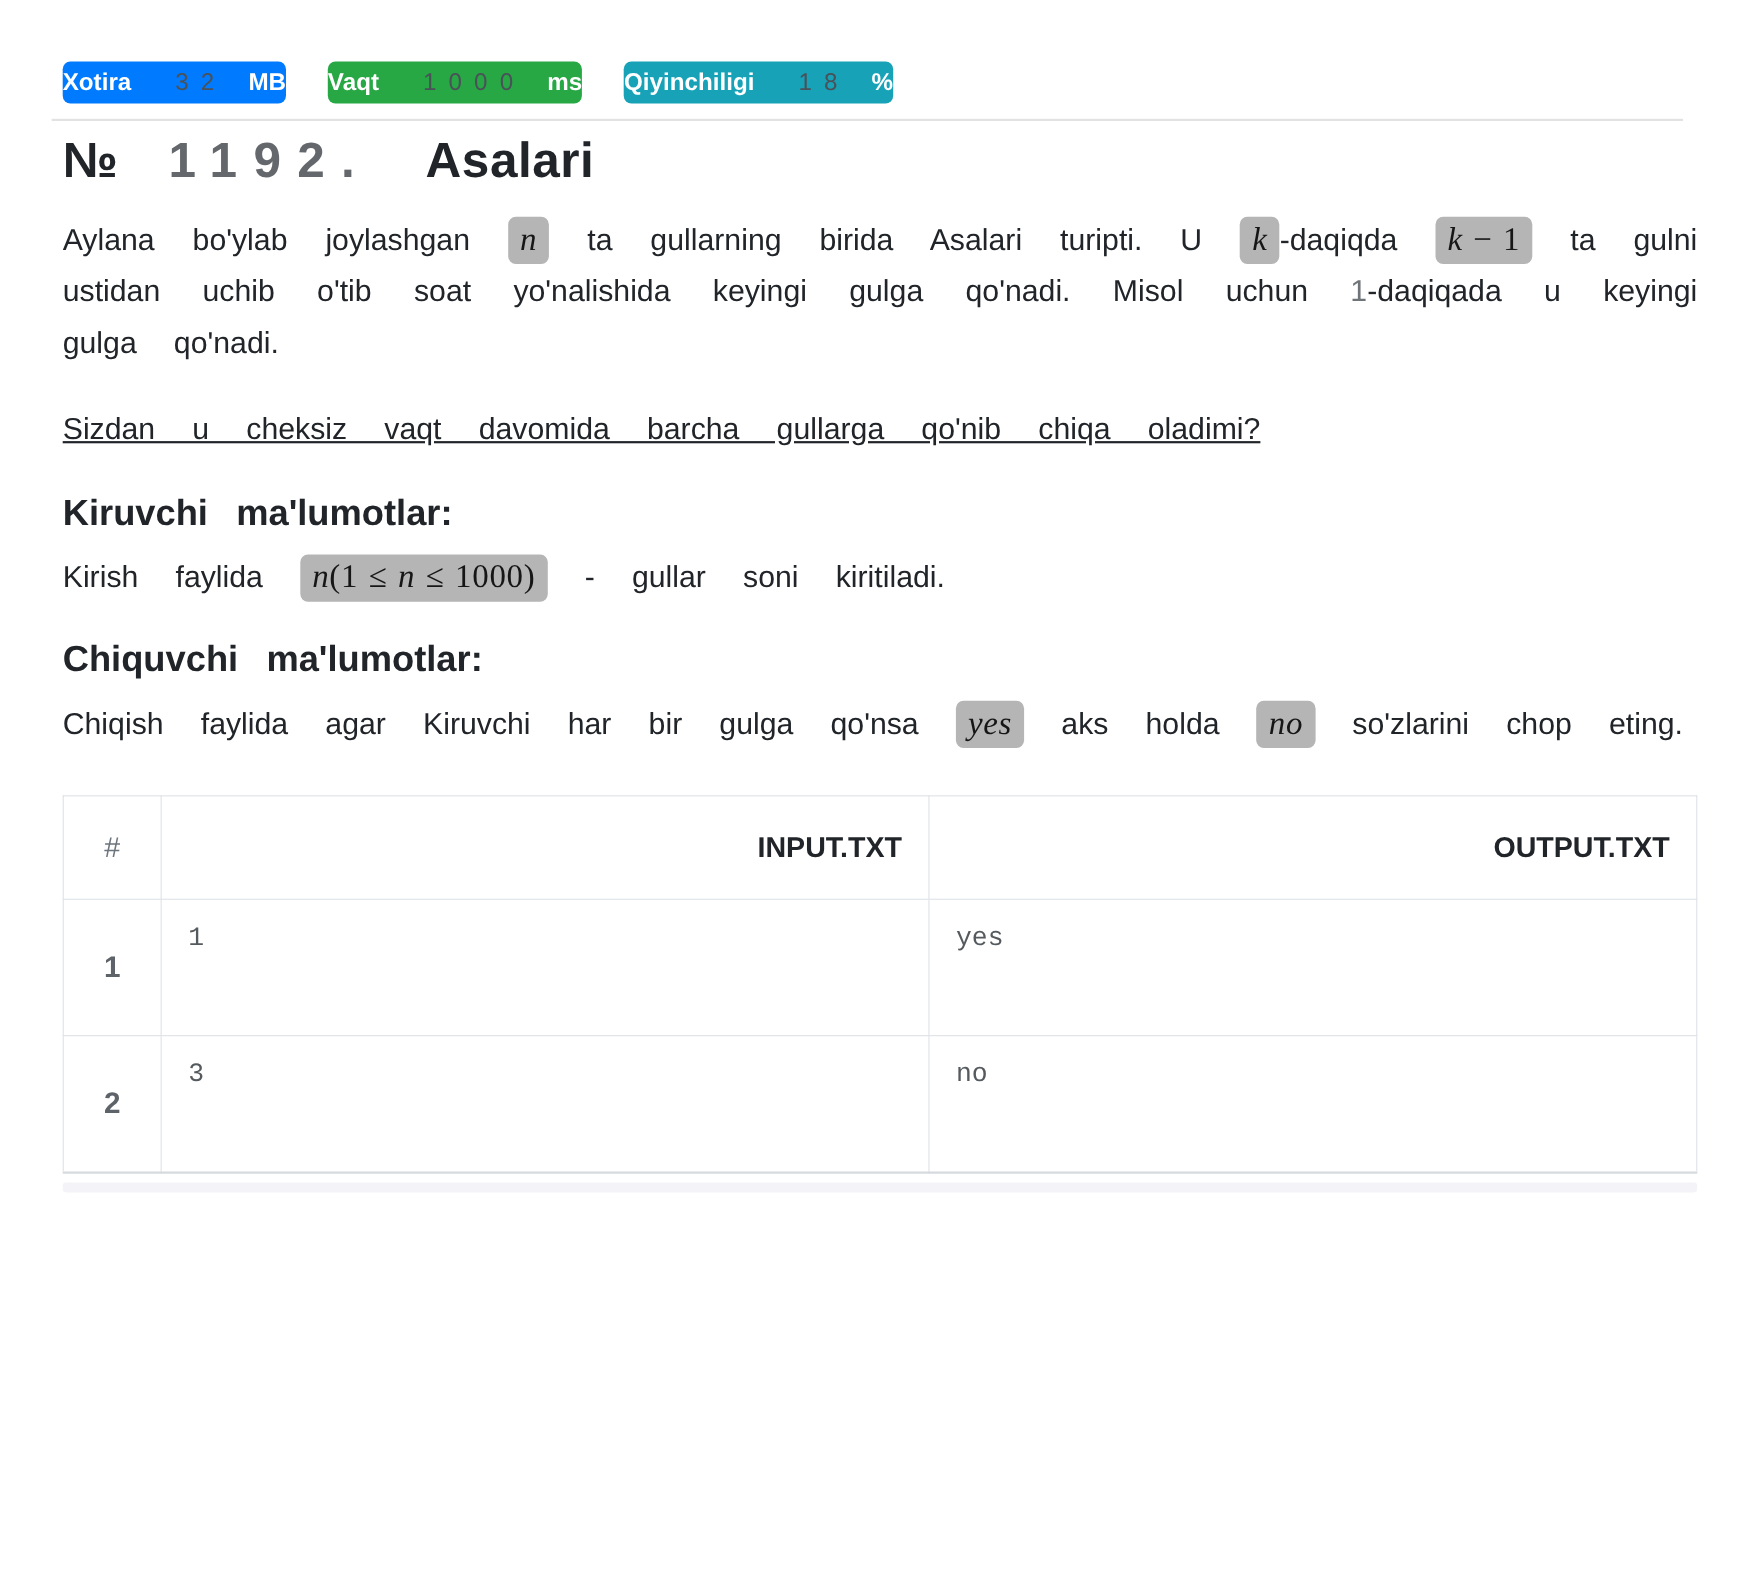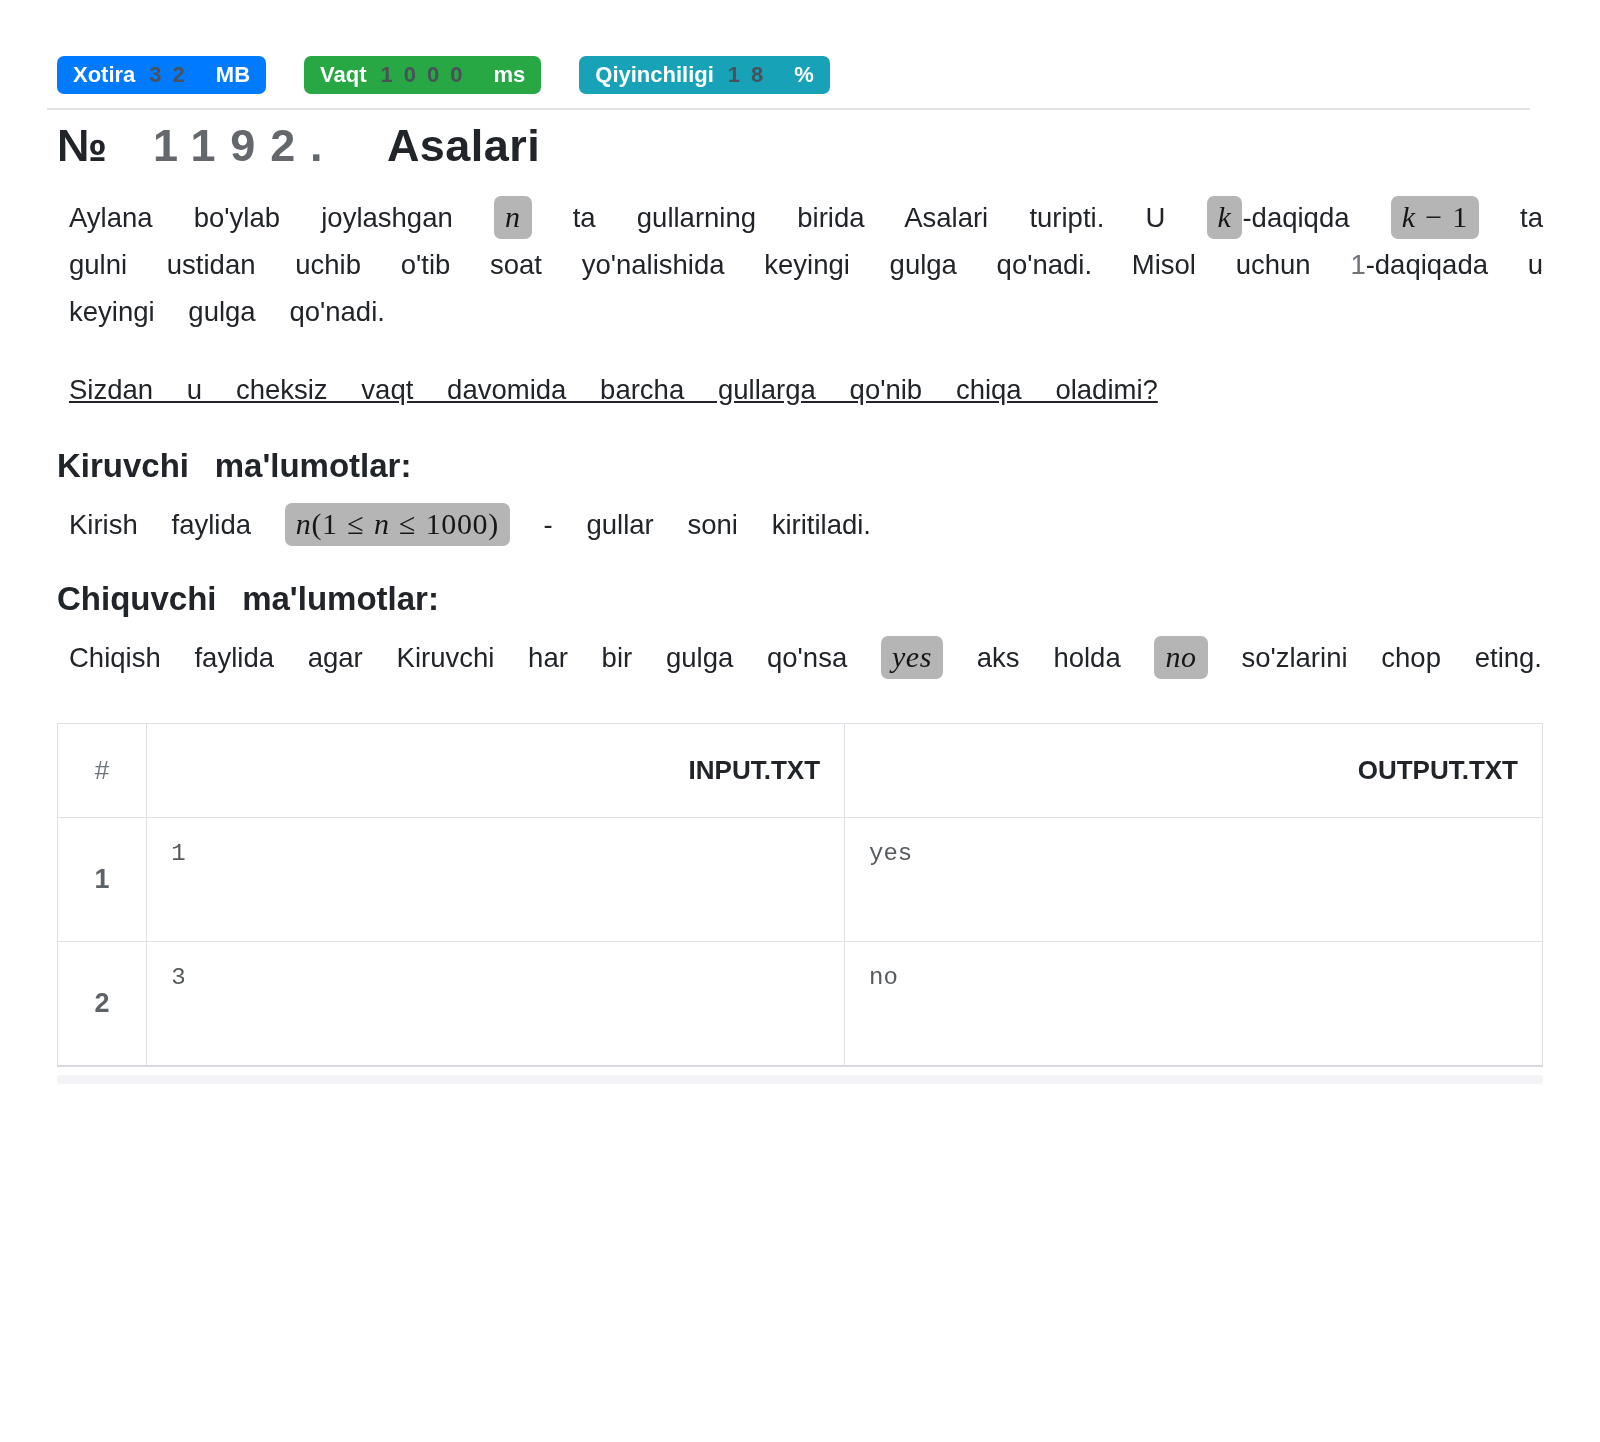--- a/index.html
+++ b/index.html
@@ -11,39 +11,39 @@
     padding:56px 57px 40px 57px;
   }
   
   .author-row { font-size:27px; word-spacing:1.0em; margin-bottom:15px; }
   .author-label { color:#212529; }
   .author-link { color:#007bff; text-decoration:none; margin-left:24px; }
   
   .badges { display:flex; gap:38px; margin-bottom:14px; }
   .badge {
     display:inline-flex; align-items:flex-start;
-    border-radius:7px; padding:4px 16px;
+    border-radius:7px; padding:4px 0;
     font-size:22px; font-weight:700; color:#fff; line-height:1.35;
     white-space:nowrap;
   }
   .badge-blue  { background:#007bff; }
   .badge-green { background:#28a745; }
   .badge-teal  { background:#17a2b8; }
   .badge .num {
-    color:#4a5158; font-weight:700;
-    letter-spacing:.5em; margin:0 20px 0 14px;
+    color:#4a5158; font-weight:400;
+    letter-spacing:.5em; margin:0 20px 0 40px;
   }
   
   .rule { border:none; border-top:2px solid #e2e2e2; margin:0 0 10px -10px; width:1483px; }
   
   h1 { font-size:45px; font-weight:700; word-spacing:.5em; margin:10px 0 0 0; letter-spacing:.01em; }
   .title-num { color:#64686d; font-weight:700; letter-spacing:.33em; margin-left:10px; }
   .title-text { color:#212529; margin-left:14px; }
   
-  p.stmt { font-size:27.5px; line-height:1.72; word-spacing:.95em; color:#212529;margin-left:12px; }
+  p.stmt { font-size:27.5px; line-height:1.72; word-spacing:.95em; color:#212529; }
   .justify { text-align:justify; }
   .p1   { margin:22px 0 30px 0; }
   .p2   { margin:0 0 34px 0;text-decoration:underline; }
   .inp  { margin:0 0 32px 0; }
   .outp { margin:0 0 42px 0; }
   
   .mathchip {
     display:inline-block;
     background:#b5b5b5; border-radius:7px;
     padding:1px 11px 3px 11px;

